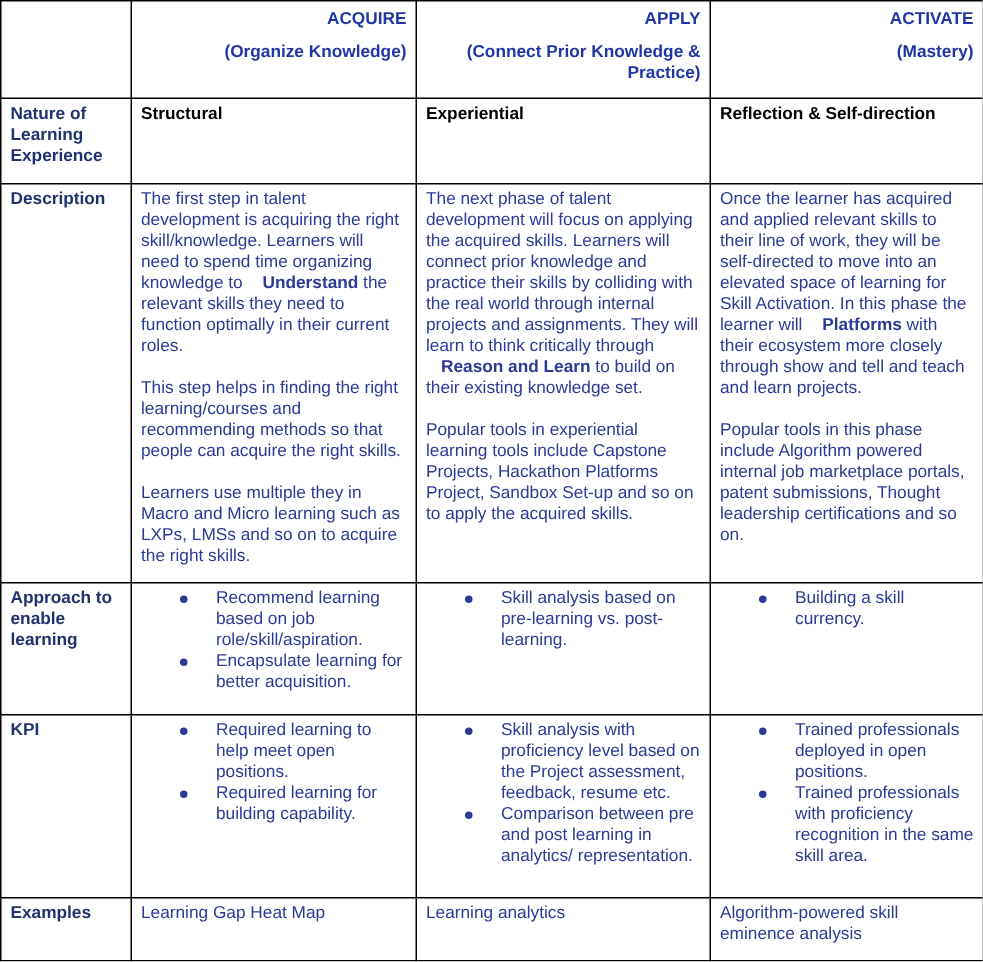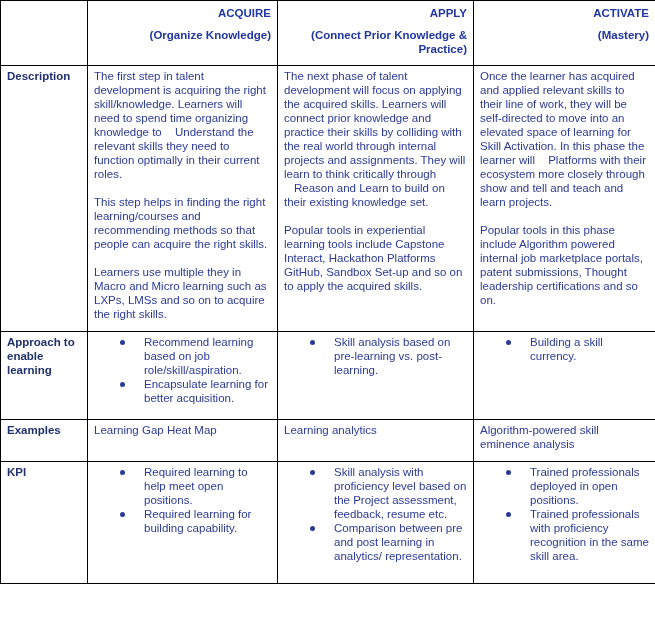--- a/index.html
+++ b/index.html
@@ -35,21 +35,21 @@
     font-weight: bold;
   }
   .phase-header .h-title { margin-top: 2px; }
   .phase-header .h-sub   { margin-top: 8px; }
   .nature-cell {
     color: #000000;
     font-weight: bold;
   }
   .desc-cell p { margin: 0 0 14px 0; }
   .desc-cell p:last-child { margin-bottom: 0; }
-  .desc-cell strong { font-weight: normal; padding-left: 10px; }
+  .desc-cell strong { font-weight: bold; padding-left: 10px; }
   ul.bullets {
     margin: 0;
     padding: 0;
     list-style: none;
   }
   ul.bullets li {
     position: relative;
     padding-left: 50px;
   }
   ul.bullets li::before {
@@ -85,31 +85,37 @@
     <td class="phase-header">
       <div class="h-title">APPLY</div>
       <div class="h-sub">(Connect Prior Knowledge &amp; Practice)</div>
     </td>
     <td class="phase-header">
       <div class="h-title">ACTIVATE</div>
       <div class="h-sub">(Mastery)</div>
     </td>
   </tr>
 
+  <tr style="height:57px">
+    <td class="row-label">Nature of Learning Experience</td>
+    <td class="nature-cell">Structural</td>
+    <td class="nature-cell">Experiential</td>
+    <td class="nature-cell">Reflection &amp; Self-direction</td>
+  </tr>
 
   <tr style="height:266px">
     <td class="row-label">Description</td>
     <td class="desc-cell">
       <p><span>The first step in talent development is acquiring the right skill/knowledge. Learners will need to spend time organizing knowledge to </span><strong>Understand</strong><span> the relevant skills they need to function optimally in their current roles.</span></p>
       <p>This step helps in finding the right learning/courses and recommending methods so that people can acquire the right skills.</p>
       <p>Learners use multiple they in Macro and Micro learning such as LXPs, LMSs and so on to acquire the right skills.</p>
     </td>
     <td class="desc-cell">
       <p><span>The next phase of talent development will focus on applying the acquired skills. Learners will connect prior knowledge and practice their skills by colliding with the real world through internal projects and assignments. They will learn to think critically through </span><strong>Reason and Learn</strong><span> to build on their existing knowledge set.</span></p>
-      <p>Popular tools in experiential learning tools include Capstone Interact, Hackathon Platforms GitHub, Sandbox Set-up and so on to apply the acquired skills.</p>
+      <p>Popular tools in experiential learning tools include Capstone Projects, Hackathon Platforms Project, Sandbox Set-up and so on to apply the acquired skills.</p>
     </td>
     <td class="desc-cell">
       <p><span>Once the learner has acquired and applied relevant skills to their line of work, they will be self-directed to move into an elevated space of learning for Skill Activation. In this phase the learner will </span><strong>Platforms</strong><span> with their ecosystem more closely through show and tell and teach and learn projects.</span></p>
       <p>Popular tools in this phase include Algorithm powered internal job marketplace portals, patent submissions, Thought leadership certifications and so on.</p>
     </td>
   </tr>
 
   <tr style="height:88px">
     <td class="row-label">Approach to enable learning</td>
     <td>
@@ -123,27 +129,20 @@
         <li>Skill analysis based on pre-learning vs. post-learning.</li>
       </ul>
     </td>
     <td>
       <ul class="bullets">
         <li>Building a skill currency.</li>
       </ul>
     </td>
   </tr>
 
-  <tr style="height:42px">
-    <td class="row-label">Examples</td>
-    <td class="example-cell">Learning Gap Heat Map</td>
-    <td class="example-cell">Learning analytics</td>
-    <td class="example-cell">Algorithm-powered skill eminence analysis</td>
-  </tr>
-
   <tr style="height:122px">
     <td class="row-label">KPI</td>
     <td>
       <ul class="bullets">
         <li>Required learning to help meet open positions.</li>
         <li>Required learning for building capability.</li>
       </ul>
     </td>
     <td>
       <ul class="bullets">
@@ -151,14 +150,21 @@
         <li>Comparison between pre and post learning in analytics/ representation.</li>
       </ul>
     </td>
     <td>
       <ul class="bullets">
         <li>Trained professionals deployed in open positions.</li>
         <li>Trained professionals with proficiency recognition in the same skill area.</li>
       </ul>
     </td>
   </tr>
+
+  <tr style="height:42px">
+    <td class="row-label">Examples</td>
+    <td class="example-cell">Learning Gap Heat Map</td>
+    <td class="example-cell">Learning analytics</td>
+    <td class="example-cell">Algorithm-powered skill eminence analysis</td>
+  </tr>
 </tbody>
   </table>
 
 </body></html>

